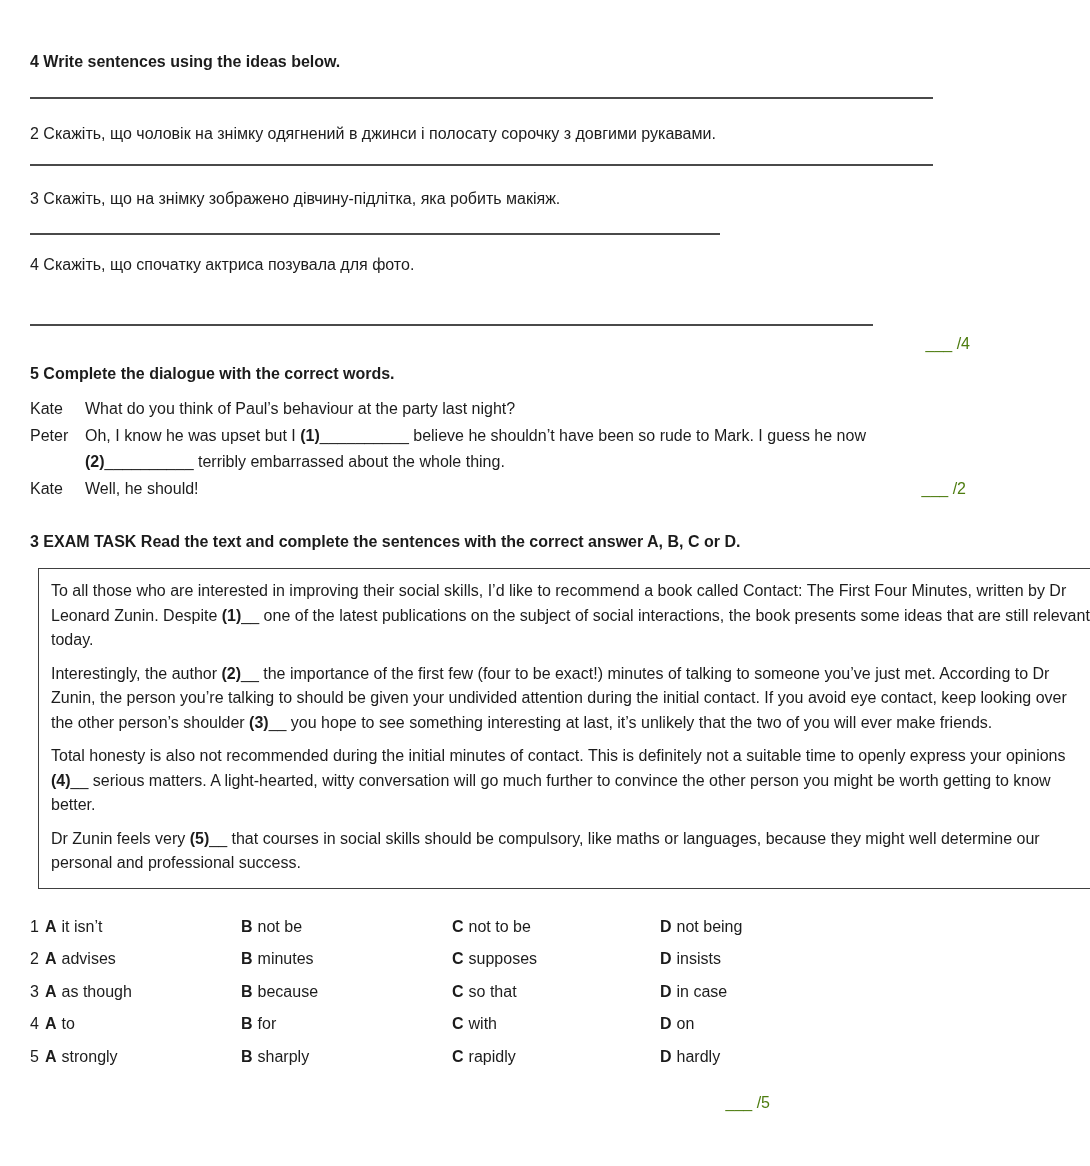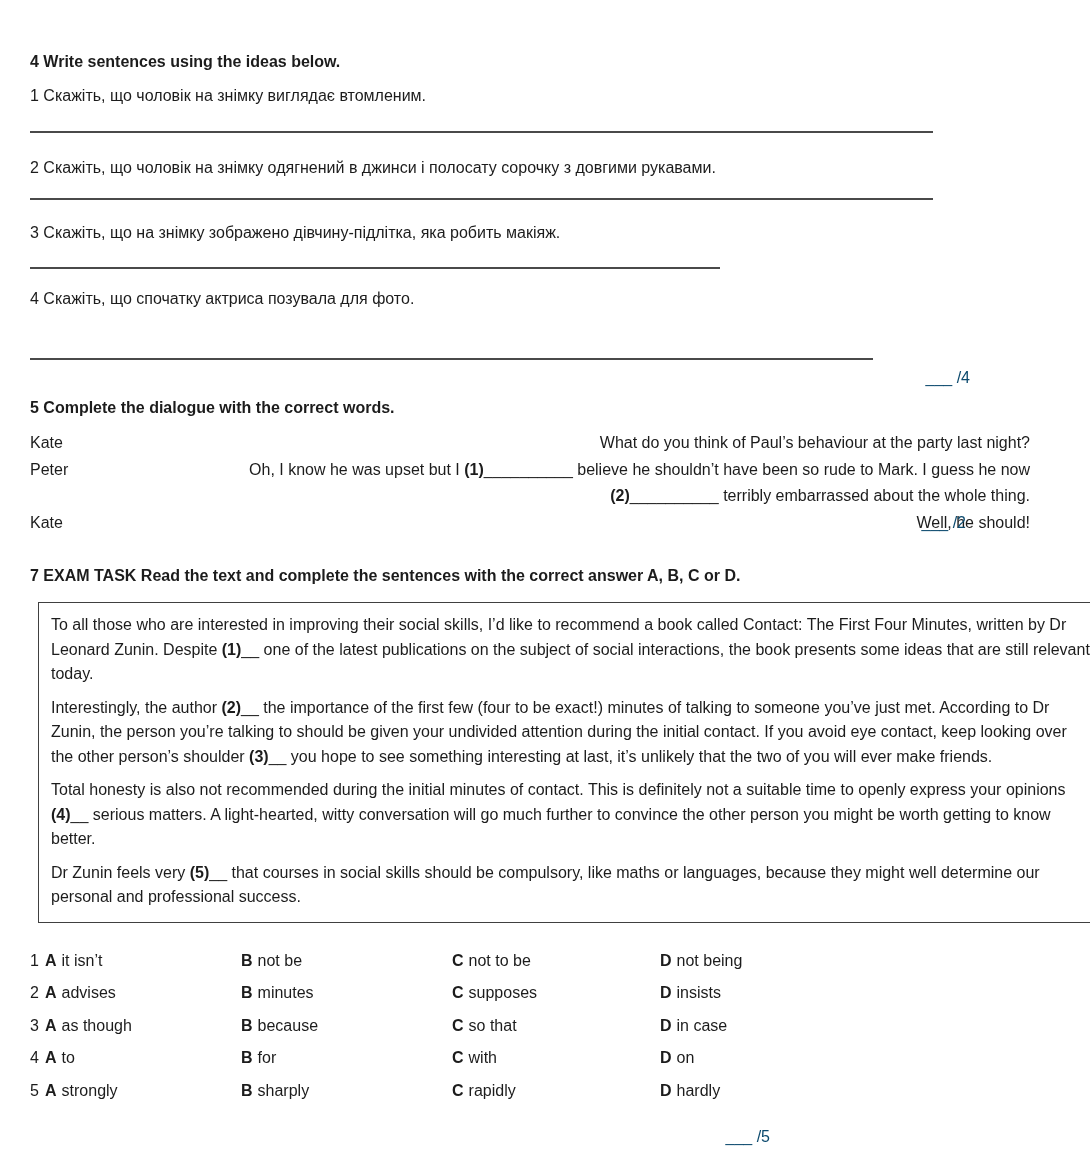--- a/index.html
+++ b/index.html
@@ -41,21 +41,21 @@
   }
   .l1 { margin-top: 26px; width: 903px; }
   .t2 { margin-top: 26px; }
   .l2 { margin-top: 21px; width: 903px; }
   .t3 { margin-top: 24px; }
   .l3 { margin-top: 25px; width: 690px; }
   .t4 { margin-top: 21px; }
   .l4 { margin-top: 50px; width: 843px; }
   .score {
     line-height: 18px;
-    color: #0c4a6e;
+    color: #4d7c0f;
   }
   .score4 {
     margin-top: 9px;
     margin-right: 120px;
     text-align: right;
   }
 
   
   .ex5 {
     position: relative;
@@ -69,21 +69,20 @@
     line-height: 26.5px;
   }
   .speaker {
     width: 55px;
     flex-shrink: 0;
     font-weight: normal;
   }
   .dialogue-text {
     flex: 1;
     padding-right: 60px;
-    text-align: right;
   }
   .score2 {
     position: absolute;
     right: 124px;
     bottom: 4px;
   }
 
   
   .ex6-heading {
     margin-top: 31px;
@@ -130,21 +129,20 @@
   }
 </style>
 </head>
 <body>
 
 <div class="page">
 
   <section>
     <h2 class="ex-heading">4 Write sentences using the ideas below.</h2>
 
-    <p class="task-text t1">1 Скажіть, що чоловік на знімку виглядає втомленим.</p>
     <div class="answer-line l1"></div>
 
     <p class="task-text t2">2 Скажіть, що чоловік на знімку одягнений в джинси і полосату сорочку  з довгими рукавами.</p>
     <div class="answer-line l2"></div>
 
     <p class="task-text t3">3 Скажіть, що на знімку зображено дівчину-підлітка, яка робить макіяж.</p>
     <div class="answer-line l3"></div>
 
     <p class="task-text t4">4 Скажіть, що спочатку актриса позувала для фото.</p>
     <div class="answer-line l4"></div>
@@ -169,21 +167,21 @@
         </div>
         <div class="dialogue-line">
           <span class="speaker">Kate</span>
           <span class="dialogue-text"><span>Well, he should!</span></span>
         </div>
       </div>
     <div class="score score2">___ /2</div>
   </section>
 
   <section>
-    <h2 class="ex-heading ex6-heading">7 EXAM TASK Read the text and complete the sentences with the correct answer A, B, C or D.</h2>
+    <h2 class="ex-heading ex6-heading">3 EXAM TASK Read the text and complete the sentences with the correct answer A, B, C or D.</h2>
     <div class="passage-box">
         <p><span>To all those who are interested in improving their social skills, I’d like to recommend a book called Contact: The First Four Minutes, written by Dr Leonard Zunin. Despite </span><span class="b">(1)</span><span>__ one of the latest publications on the subject of social interactions, the book presents some ideas that are still relevant today.</span></p>
         <p><span>Interestingly, the author </span><span class="b">(2)</span><span>__ the importance of the first few (four to be exact!) minutes of talking to someone you’ve just met. According to Dr Zunin, the person you’re talking to should be given your undivided attention during the initial contact. If you avoid eye contact, keep looking over the other person’s shoulder </span><span class="b">(3)</span><span>__ you hope to see something interesting at last, it’s unlikely that the two of you will ever make friends.</span></p>
         <p><span>Total honesty is also not recommended during the initial minutes of contact. This is definitely not a suitable time to openly express your opinions </span><span class="b">(4)</span><span>__ serious matters. A light-hearted, witty conversation will go much further to convince the other person you might be worth getting to know better.</span></p>
         <p><span>Dr Zunin feels very </span><span class="b">(5)</span><span>__ that courses in social skills should be compulsory, like maths or languages, because they might well determine our personal and professional success.</span></p>
       </div>
     <div class="options-table">
         <div class="option-row">
           <span class="option-number">1</span>
           <span class="option-cell cell-0"><span class="option-letter">A</span><span class="option-text">it isn’t</span></span>

